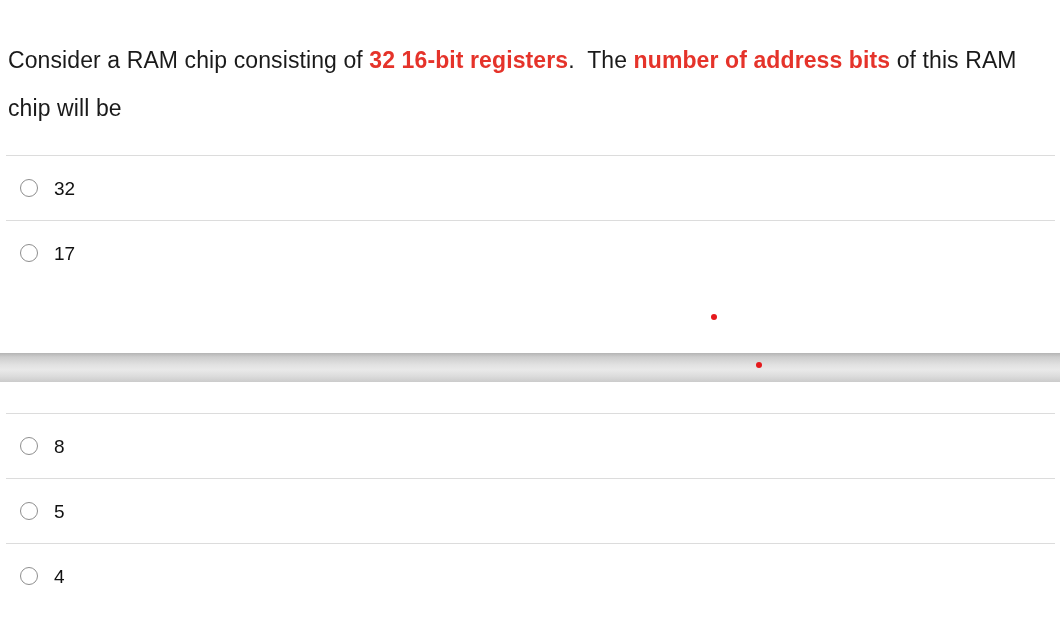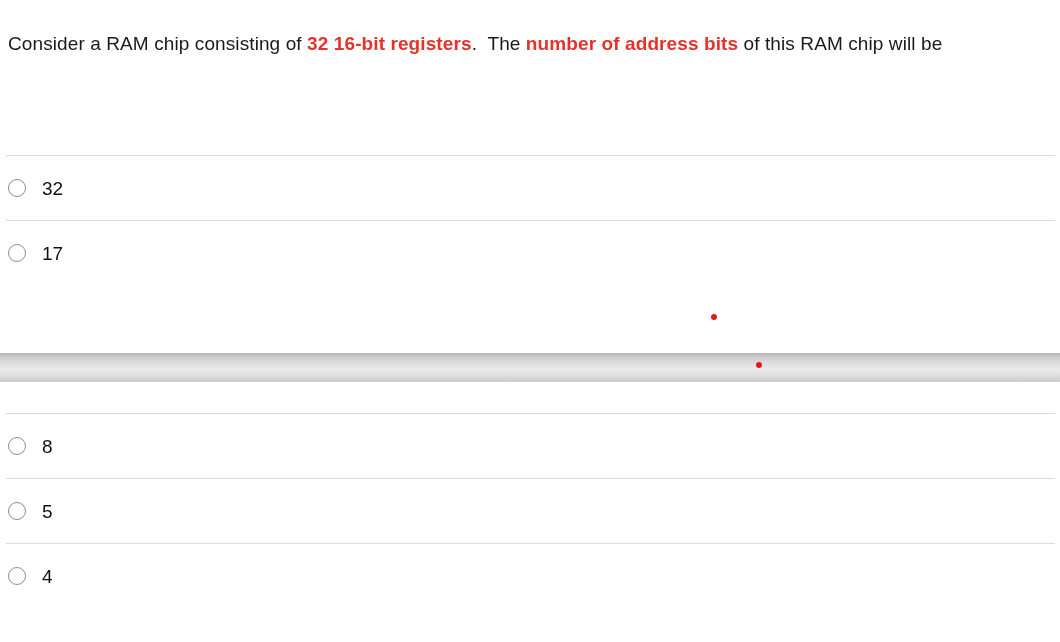--- a/index.html
+++ b/index.html
@@ -13,23 +13,23 @@
     overflow: hidden;
     font-family: "Liberation Sans", sans-serif;
     color: #000000;
     position: relative;
   }
 
   
   .question {
     position: absolute;
     left: 8px;
-    top: 20px;
+    top: 36px;
     width: 1040px;
-    font-size: 19px;
+    font-size: 23px;
     line-height: 48px;
     color: #1a1a1a;
     letter-spacing: 0.1px;
   }
   .q-em {
     color: #e5332a;
     font-weight: bold;
   }
 
   
@@ -42,21 +42,21 @@
   .divider {
     height: 1px;
     background: #dcdcdc;
     margin-left: 6px;
     margin-right: 5px;
   }
   .option-row {
     height: 64px;
     display: flex;
     align-items: center;
-    padding-left: 8px;
+    padding-left: 20px;
     box-sizing: border-box;
   }
   .option-row.blank {
     height: 64px;
   }
   .radio {
     width: 18px;
     height: 18px;
     border: 1.6px solid #8e8e8e;
     border-radius: 50%;

